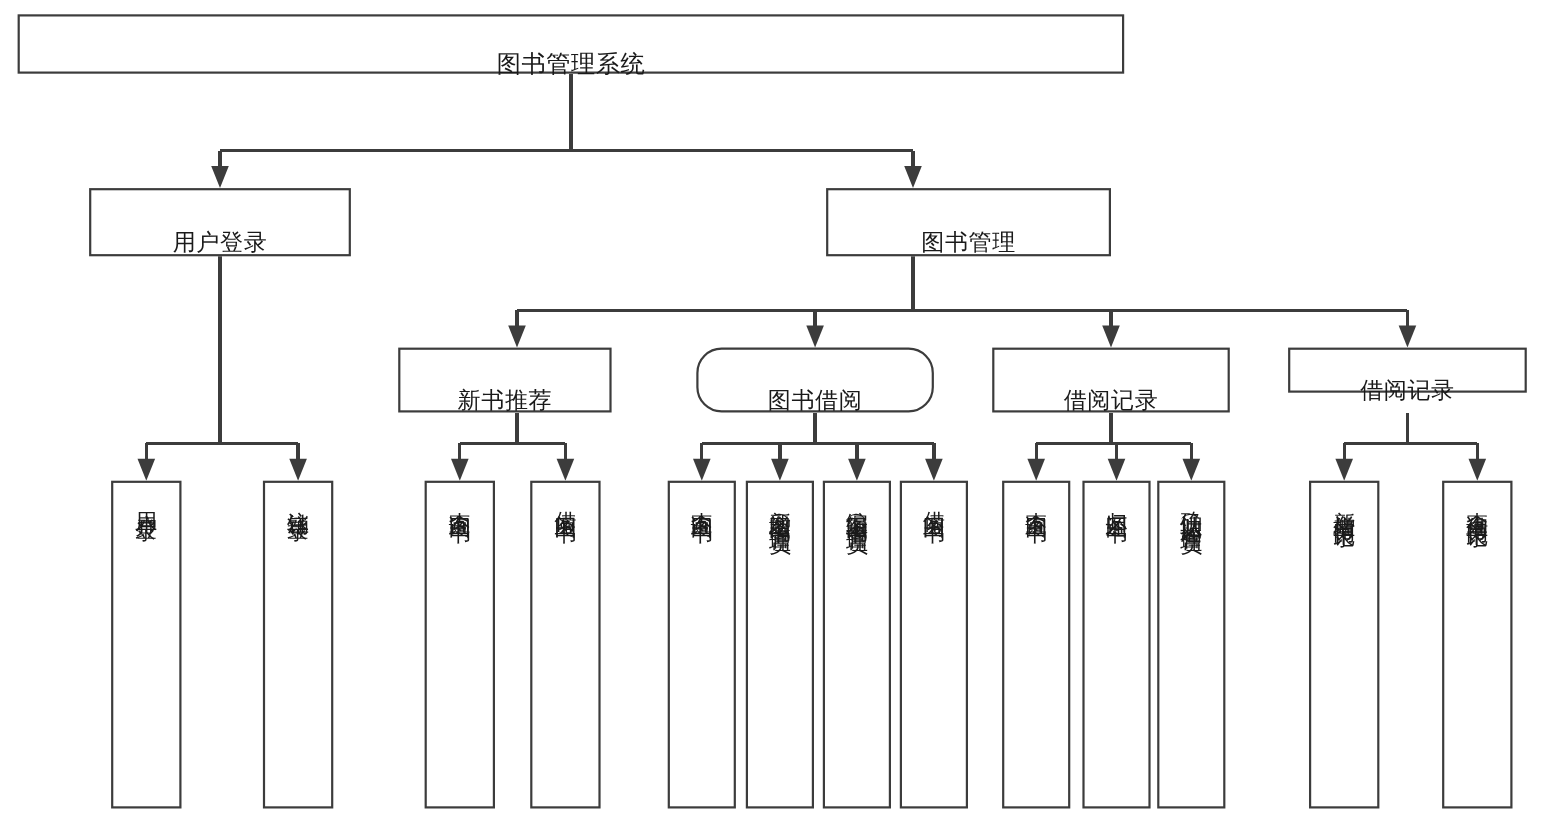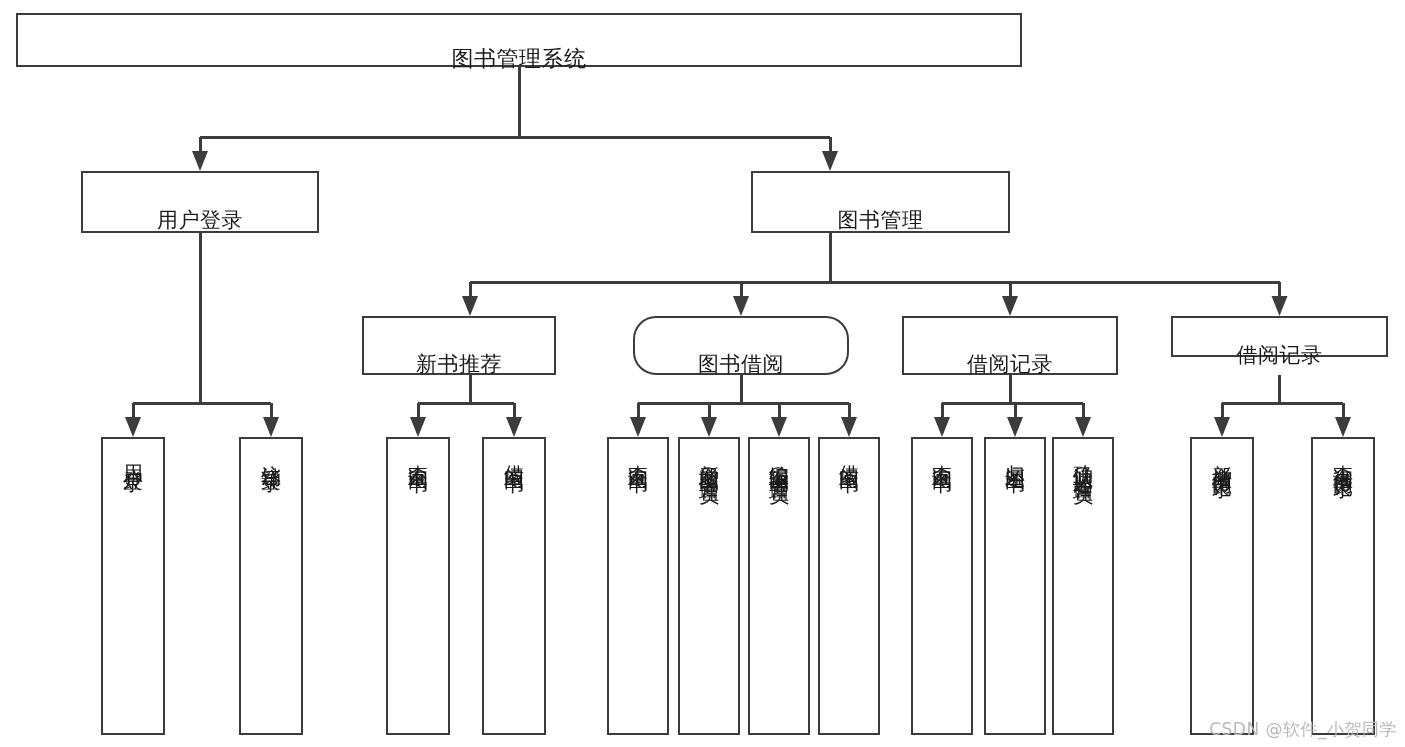--- a/index.html
+++ b/index.html
@@ -190,14 +190,13 @@
       <div class="node vert" style="left: 1052px; top: 437px; width: 62px; height: 298px;">
         <span class="label">确认归还（管理员）</span>
       </div>
       <div class="node vert" style="left: 1190px; top: 437px; width: 64px; height: 298px;">
         <span class="label">新增借阅记录</span>
       </div>
       <div class="node vert" style="left: 1311px; top: 437px; width: 64px; height: 298px;">
         <span class="label">查询借阅记录</span>
       </div>
     </div>
-  <div id="watermark">CSDN @软件_小贺同学</div>
 </div>
 
 </body></html>

